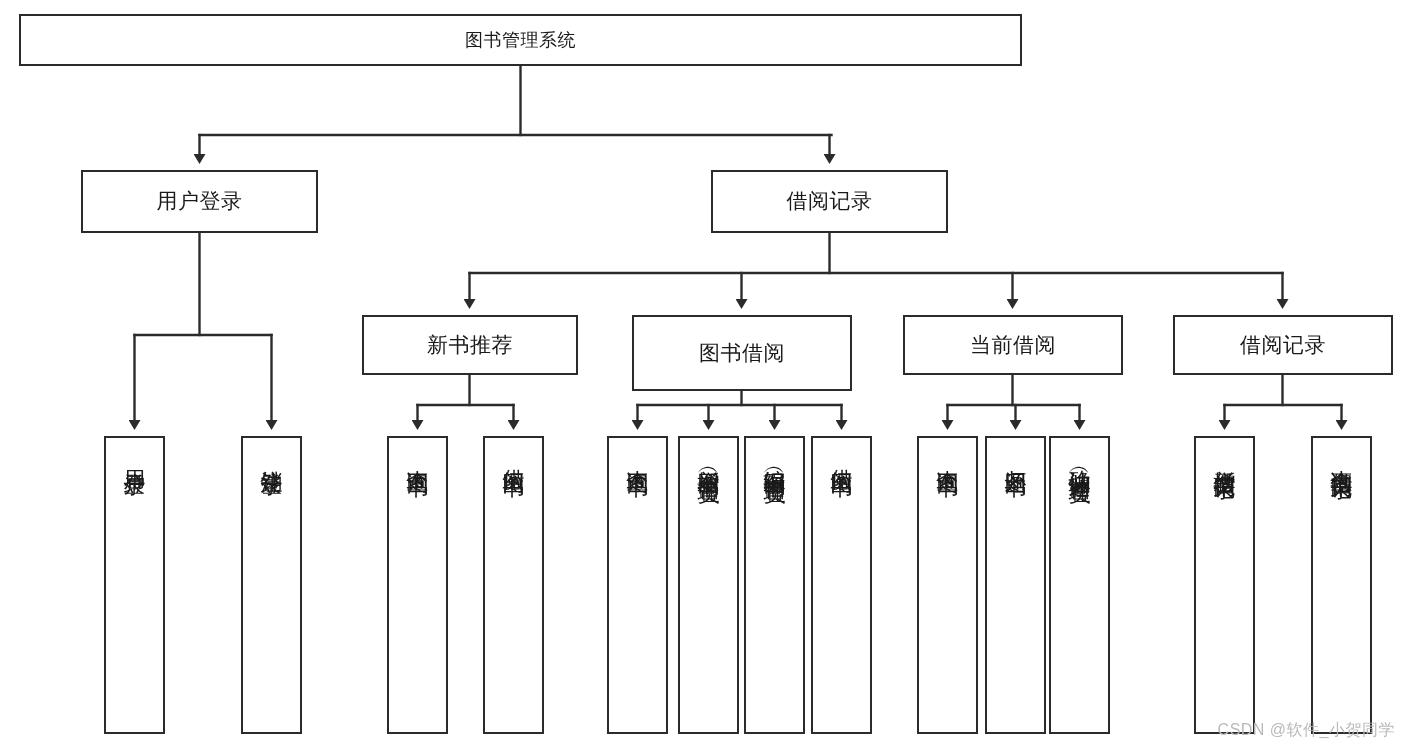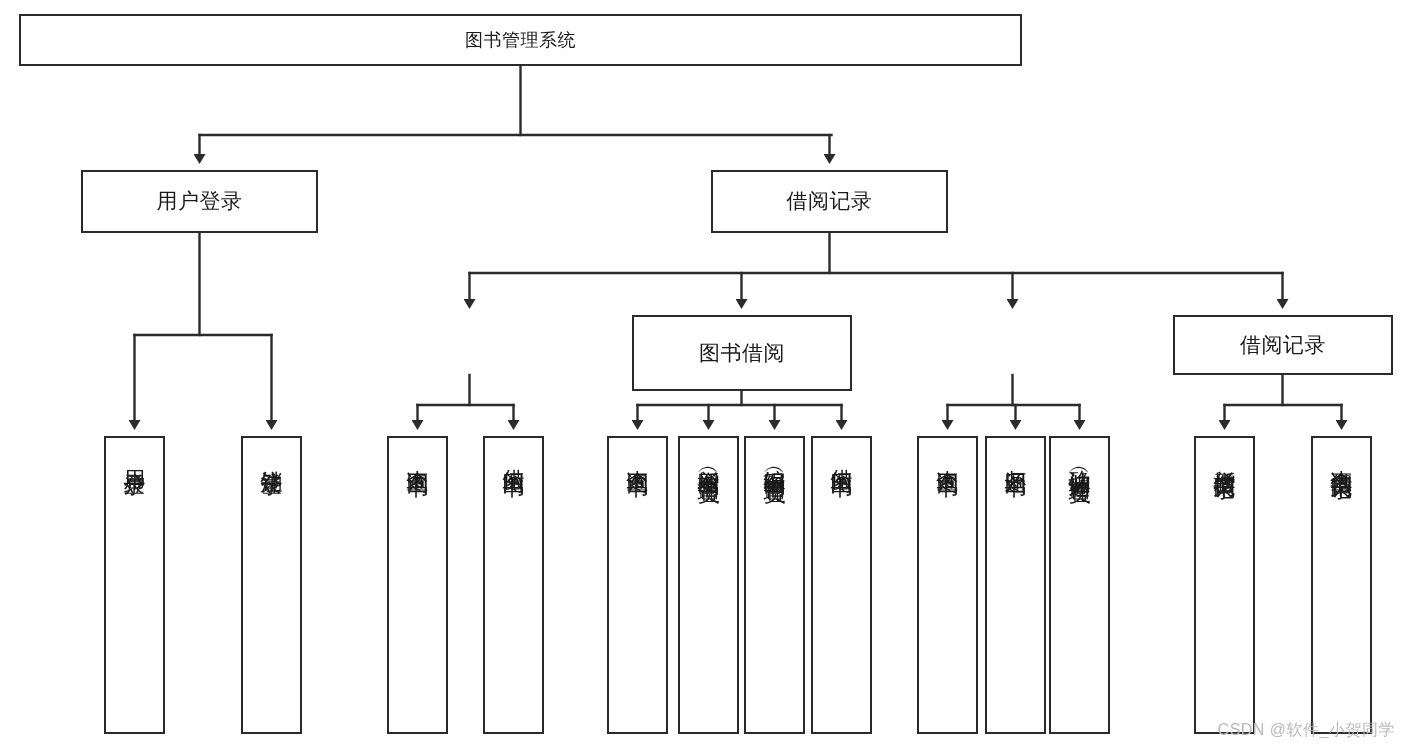--- a/index.html
+++ b/index.html
@@ -127,22 +127,28 @@
     <span class="node-label">图书管理系统</span>
   </div>
 
   <div class="node horiz" style="left:81px; top:170px; width:237px; height:63px;">
     <span class="node-label">用户登录</span>
   </div>
   <div class="node horiz" style="left:711px; top:170px; width:237px; height:63px;">
     <span class="node-label">借阅记录</span>
   </div>
 
+  <div class="node horiz" style="left:362px; top:315px; width:216px; height:60px;">
+    <span class="node-label">新书推荐</span>
+  </div>
   <div class="node horiz" style="left:632px; top:315px; width:220px; height:76px;">
     <span class="node-label">图书借阅</span>
+  </div>
+  <div class="node horiz" style="left:903px; top:315px; width:220px; height:60px;">
+    <span class="node-label">当前借阅</span>
   </div>
   <div class="node horiz" style="left:1173px; top:315px; width:220px; height:60px;">
     <span class="node-label">借阅记录</span>
   </div>
 
   <div class="node vert" style="left:104px; top:436px; width:61px; height:298px;">
     <span class="node-label">用户登录</span>
   </div>
   <div class="node vert" style="left:241px; top:436px; width:61px; height:298px;">
     <span class="node-label">注销登录</span>

